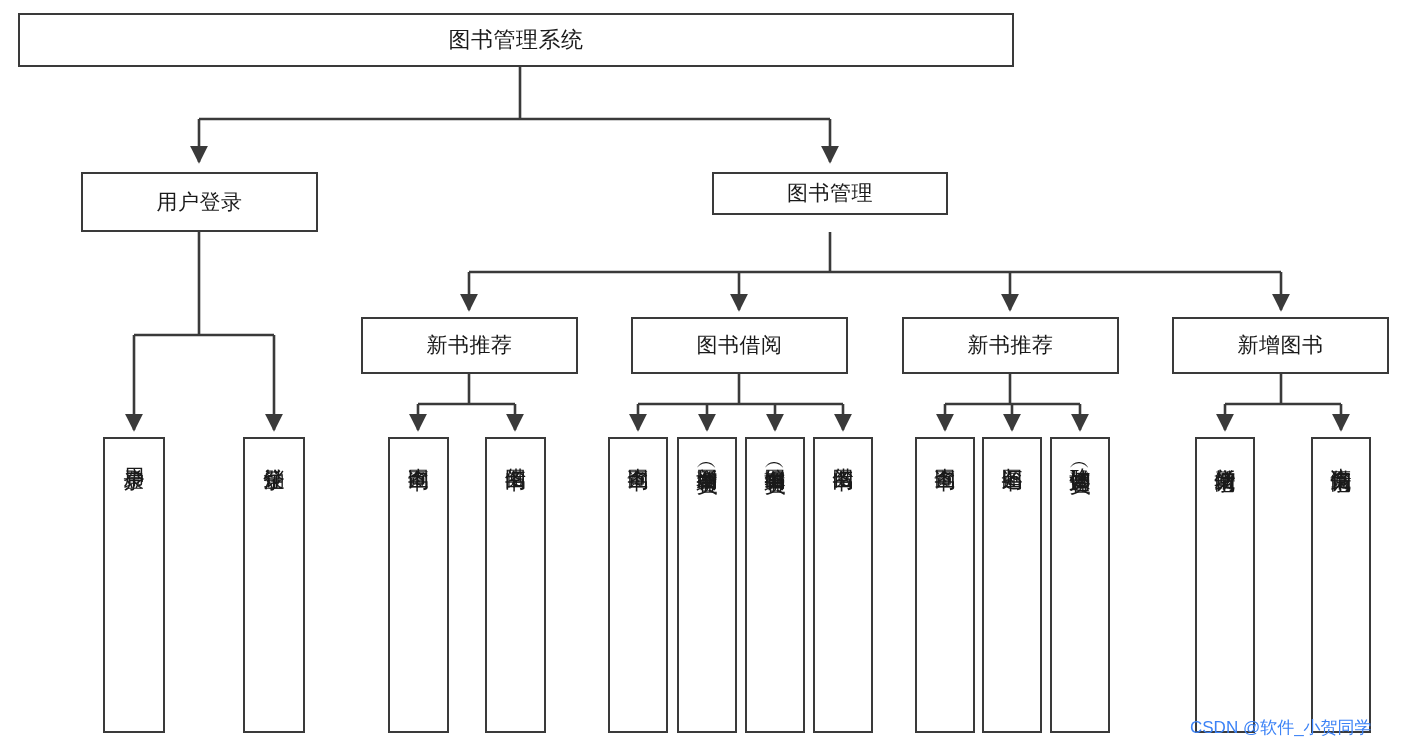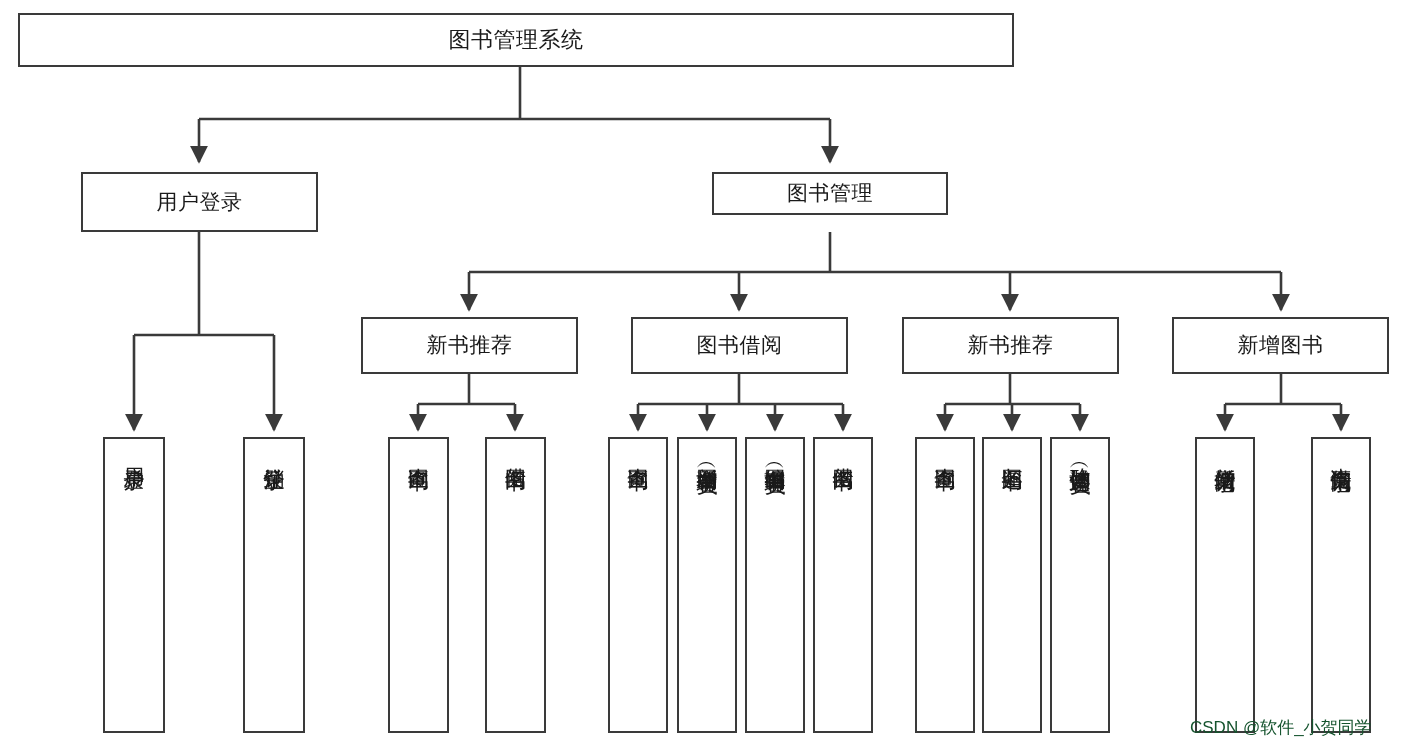--- a/index.html
+++ b/index.html
@@ -59,21 +59,21 @@
     line-height: 1.05;
     letter-spacing: 1px;
     white-space: nowrap;
   }
   #node-root .node-label { font-size: 22px; }
   .watermark {
     position: absolute;
     left: 1190px;
     top: 716px;
     font-size: 17px;
-    color: #14532d;
+    color: #3b82f6;
     white-space: nowrap;
     z-index: 5;
     font-family: "Liberation Sans", "DejaVu Sans", sans-serif;
   }
 </style>
 </head>
 <body>
 
 <div id="diagram-root">
 

